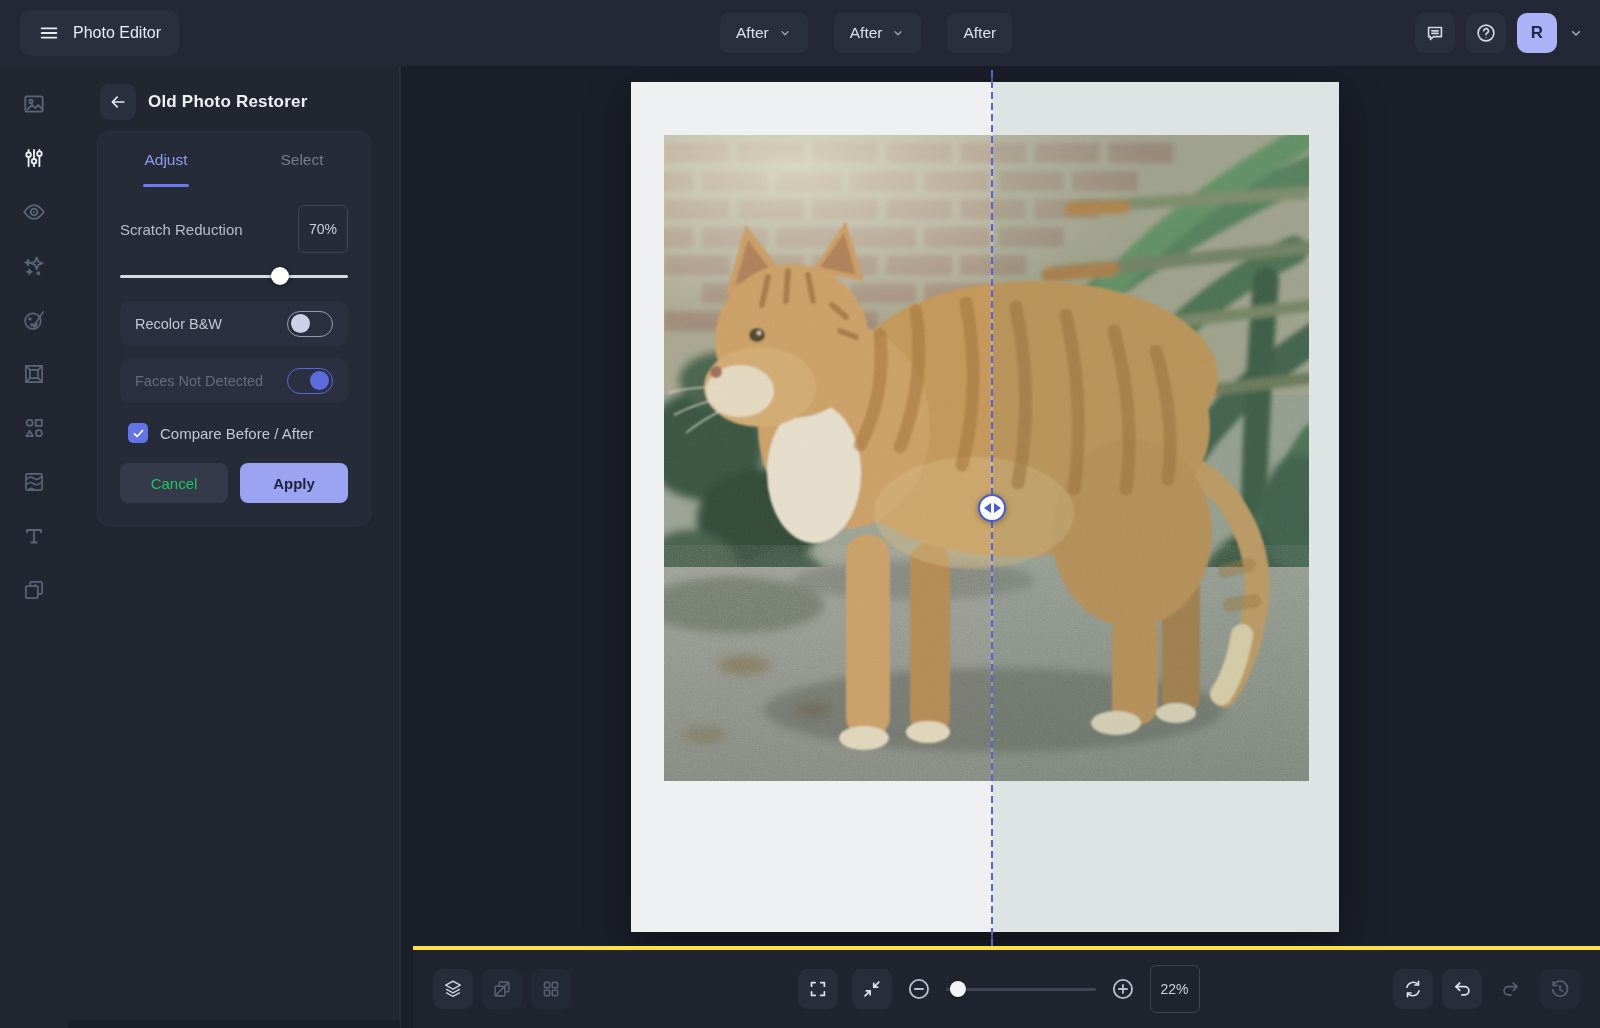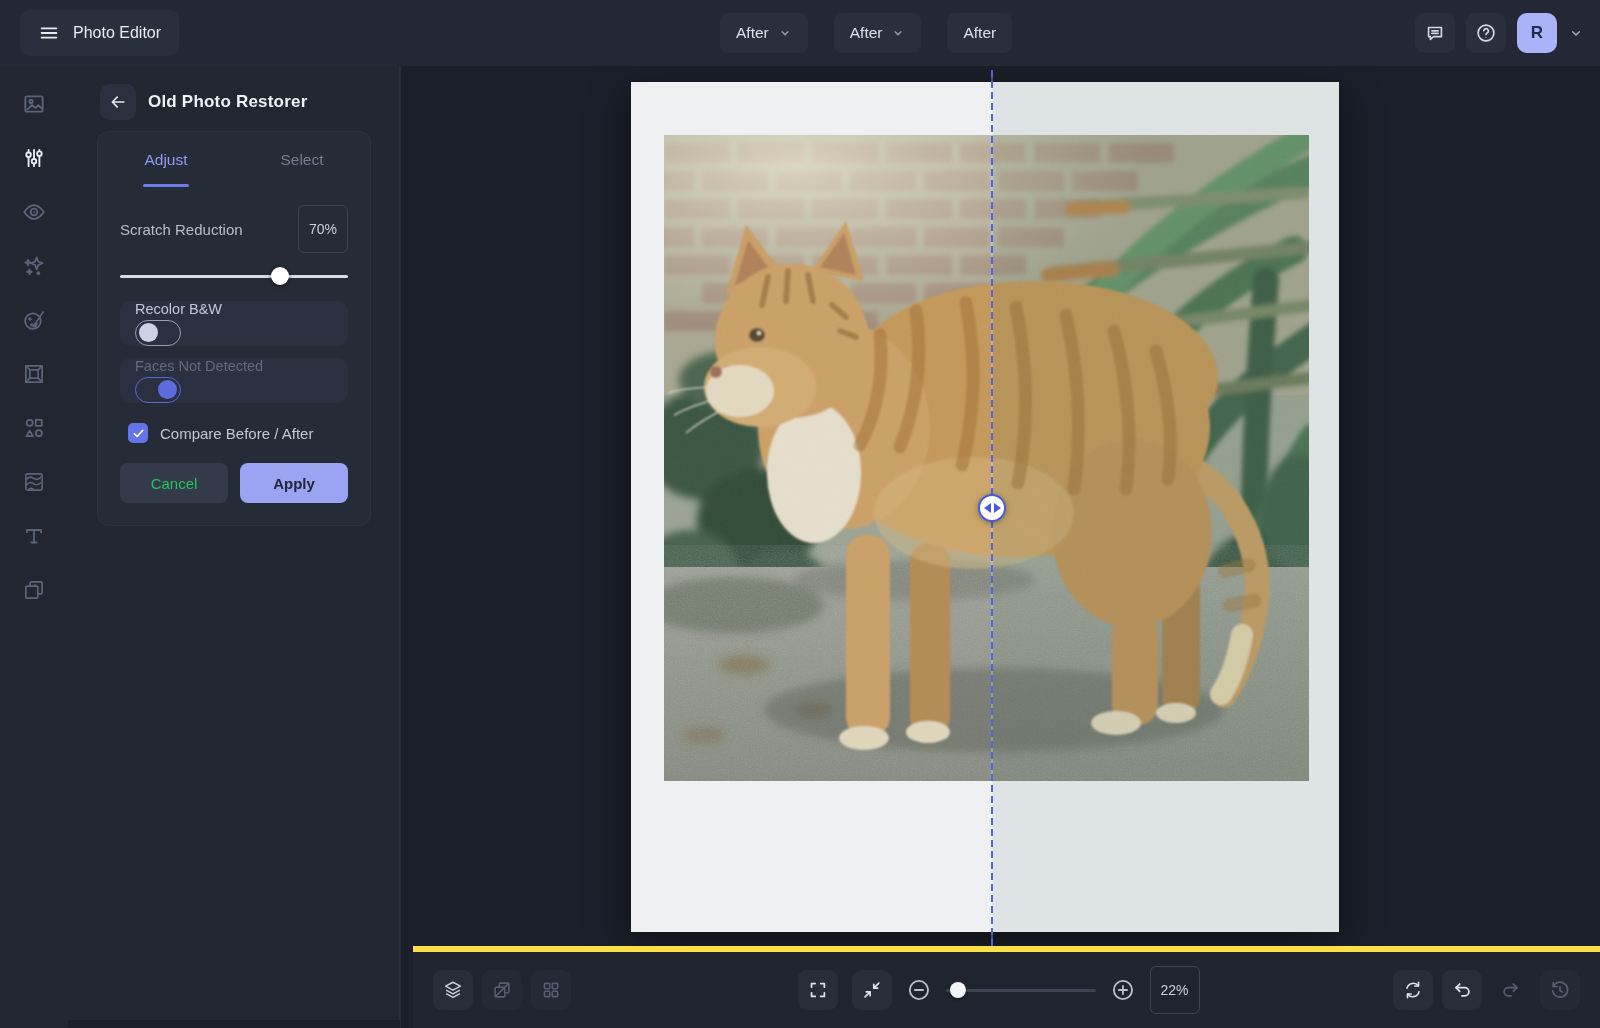--- a/index.html
+++ b/index.html
@@ -51,21 +51,21 @@
   .scratch-head { display:flex; align-items:center; justify-content:space-between; margin-top:18px; }
   .scratch-label { color:#b9bdc9; font-size:15px; }
   .value-box { border:1px solid #3e4453; border-radius:6px; padding:15px 10px; color:#ccd0da;
     font-size:14px; cursor:text; }
   .slider { position:relative; height:18px; margin-top:14px; cursor:pointer; }
   .slider .track { position:absolute; left:0; right:0; top:8px; height:3px; background:#d8dbe2;
     border-radius:2px; }
   .slider .knob { position:absolute; top:0; width:18px; height:18px; border-radius:50%;
     background:#ffffff; box-shadow:0 1px 4px rgba(0,0,0,.5); cursor:grab; }
   .row { margin-top:16px; background:#2b3040; border-radius:10px; height:45px; display:flex;
-    justify-content:space-between; padding:0 15px;flex-direction:column; }
+    align-items:center; justify-content:space-between; padding:0 15px; }
   .row + .row { margin-top:12px; }
   .row-label { color:#c3c7d3; font-size:14.5px; }
   .row-label.dim { color:#646b7e; }
   .toggle { width:46px; height:26px; border:1.5px solid #969cb0; border-radius:14px;
     position:relative; cursor:pointer; flex:none; }
   .toggle .knob { position:absolute; top:2px; left:3px; width:19px; height:19px;
     border-radius:50%; background:#ccd1e6; }
   .toggle.on { border-color:#5a67d9; }
   .toggle.on .knob { left:auto; right:3px; background:#5d6cdd; }
   .check-row { display:flex; align-items:center; gap:12px; margin-top:20px;padding-left:8px; }
@@ -94,21 +94,21 @@
   .handle { position:absolute; left:577px; top:428px; width:28px; height:28px; border-radius:50%;
     background:#ffffff; border:2px solid #4a5bd8; z-index:11; display:flex; align-items:center;
     justify-content:center; gap:3px; cursor:ew-resize; box-shadow:0 1px 6px rgba(0,0,0,.35); }
   .tri-l { width:0; height:0; border-top:5px solid transparent; border-bottom:5px solid transparent;
     border-right:7px solid #4a5bd8; }
   .tri-r { width:0; height:0; border-top:5px solid transparent; border-bottom:5px solid transparent;
     border-left:7px solid #4a5bd8; }
 
   
   .bottombar { position:absolute; left:12px; right:0; bottom:0; height:82px; background:#20242f;
-    border-top:6px solid #fde047; display:flex; align-items:center; z-index:20; }
+    border-top:4px solid #fde047; display:flex; align-items:center; z-index:20; }
   .bb-left { display:flex; gap:9px; margin-left:20px; }
   .bb-center { position:absolute; left:50%; transform:translateX(-52%); display:flex;
     align-items:center; gap:14px; }
   .bb-right { position:absolute; right:20px; display:flex; gap:9px; }
   .bb-chip { width:40px; height:40px; border-radius:9px; background:#282d39; display:flex;
     align-items:center; justify-content:center; color:#c7ccd8; cursor:pointer; }
   .bb-chip.dim { background:#242936; color:#565e72; }
   .bb-chip.flat { background:transparent; color:#565e72; }
   .bb-chip.lit { color:#dfe2ea; }
   .zoom-ico { color:#b9bfcd; display:flex; cursor:pointer; }

